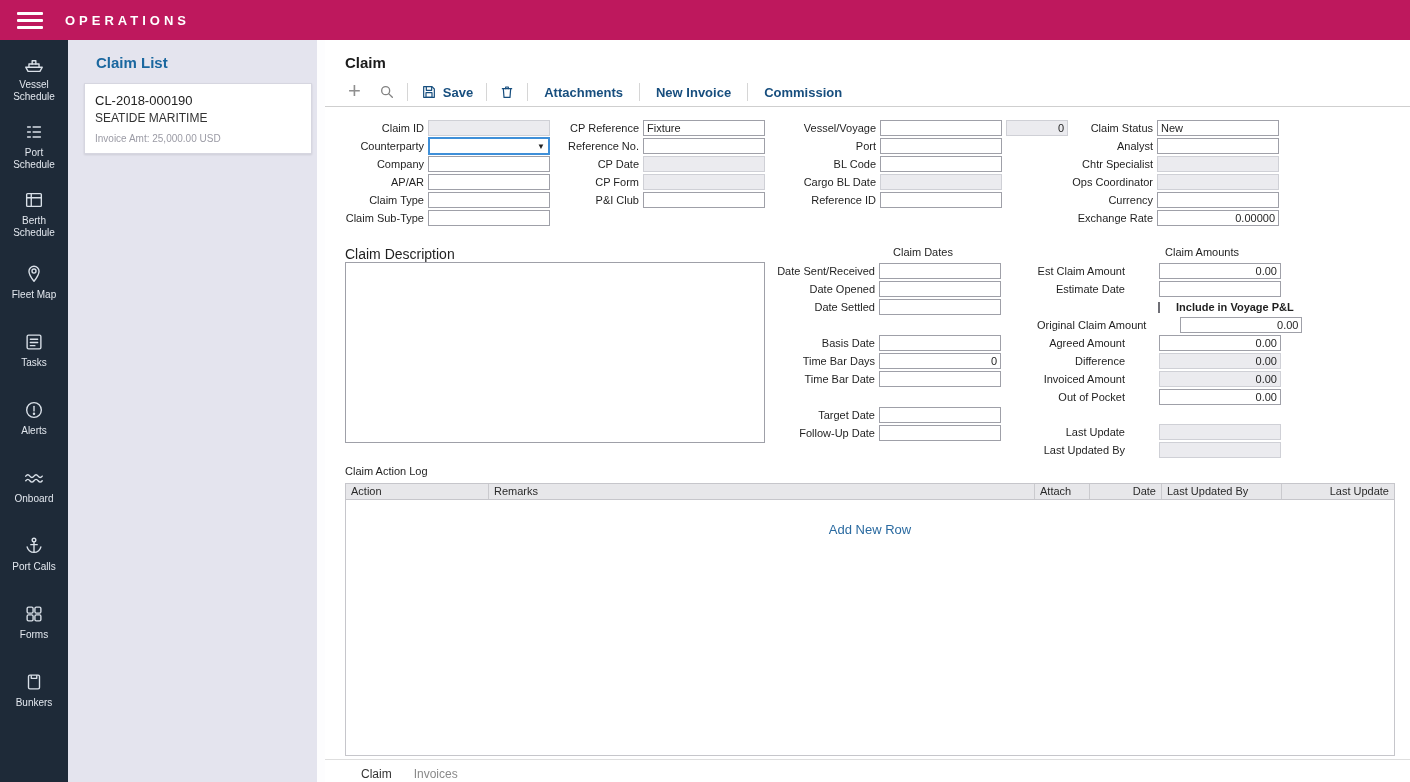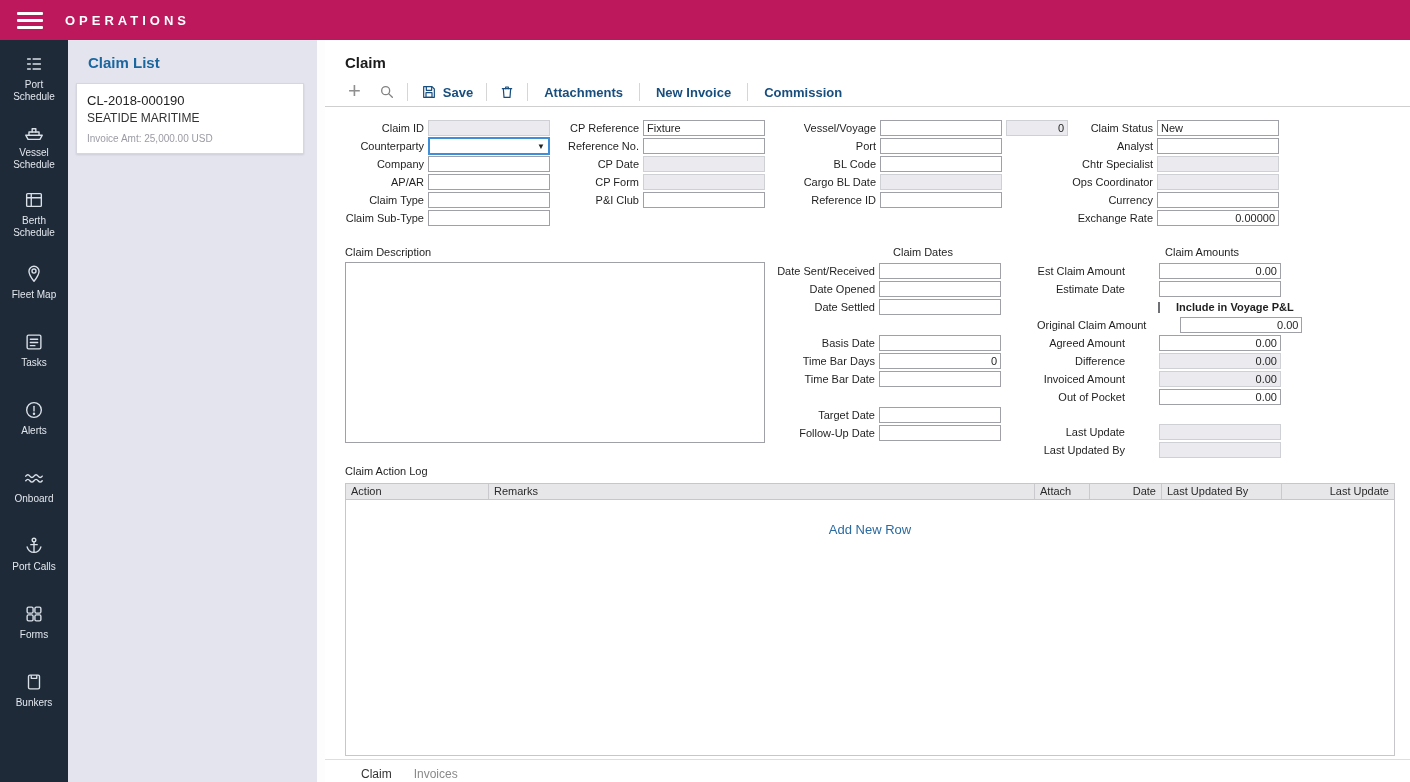--- a/index.html
+++ b/index.html
@@ -14,21 +14,21 @@
 
   .layout { display: flex; height: 742px; }
 
   
   .sidebar { width: 68px; background: #1e2a38; flex-shrink: 0; padding-top: 4px; overflow: hidden; }
   .nav-item { height: 68px; display: flex; flex-direction: column; align-items: center; justify-content: center; cursor: pointer; }
   .nav-item svg { width: 22px; height: 22px; margin-bottom: 4px; }
   .nav-item .nlabel { font-size: 10px; line-height: 12px; color: #e2e7ee; text-align: center; max-width: 60px; }
 
   
-  .panel { width: 257px; background: #e4e4ee; flex-shrink: 0; padding: 10px 0 0 8px; border-right: 8px solid #fdfdfe; }
+  .panel { width: 257px; background: #e4e4ee; flex-shrink: 0; padding: 10px 0 0 16px; border-right: 8px solid #fdfdfe; }
   .panel-title { font-size: 15px; font-weight: bold; color: #1a679f; margin: 4px 0 12px 12px; }
   .claim-card { width: 228px; background: #fff; border: 1px solid #d6d6e0; box-shadow: 0 1px 2px rgba(0,0,0,.10); padding: 9px 10px; cursor: pointer; }
   .claim-card .cid { font-size: 13px; font-weight: normal; color: #222; }
   .claim-card .cname { font-size: 12px; color: #333; margin-top: 3px; }
   .claim-card .camt { font-size: 10px; color: #9b9ba5; margin-top: 8px; }
 
   
   .main { flex: 1; background: #fff; padding: 8px 0 0 20px; overflow: hidden; }
   .page-title { font-size: 15px; font-weight: bold; color: #1b1b1b; line-height: 14px; margin: 8px 0 8px 0; }
 
@@ -56,21 +56,21 @@
   .c3 { margin-left: 3px; } .c3 .flabel { width: 112px; } .c3 .finput { width: 122px; }
   .c3 .finput.voyage { width: 62px; margin-left: 4px; }
   .c4 { margin-left: 4px; } .c4 .flabel { width: 85px; }  .c4 .finput { width: 122px; }
 
   .dropdown { width: 122px; height: 18px; border: 2px solid #3f8fd8; background: #fff; display: flex;
     align-items: center; cursor: pointer; padding: 0 3px; }
   .dropdown .ddval { flex: 1; font-size: 11px; }
   .dropdown .caret { font-size: 8px; color: #222; }
 
   .form-mid { display: flex; margin-top: 19px; }
-  .sec-label { font-size: 11px; color: #1f1f1f; height: 16px; }
+  .sec-label { font-size: 14px; color: #1f1f1f; height: 16px; }
   .desc-col { width: 420px; }
   .desc-area { width: 420px; height: 181px; border: 1px solid #9fa0a8; resize: none; padding: 3px;
     font-family: inherit; font-size: 11px; }
   .dates-col { width: 237px; margin-left: 2px; }
   .dates-col .flabel { width: 112px; } .dates-col .finput { width: 122px; }
   .dates-header { font-size: 11px; color: #1f1f1f; height: 16px; padding-left: 126px; white-space: nowrap; }
   .amounts-col { width: 244px; margin-left: 33px; }
   .amounts-col .flabel { width: 120px; } .amounts-col .finput { width: 122px; margin-left: 30px; }
   .amounts-header { font-size: 11px; color: #1f1f1f; height: 16px; padding-left: 128px; white-space: nowrap; }
   .gap18 { height: 18px; } .gap17 { height: 17px; }
@@ -105,32 +105,32 @@
       <span></span>
       <span></span>
     </div>
   <div class="topbar-title">OPERATIONS</div>
 </div>
 
 <div class="layout">
 
   <nav class="sidebar">
     <div class="nav-item">
-      <svg viewBox="0 0 24 24" fill="none" stroke="#d9e0e8" stroke-width="1.5" stroke-linecap="round">
-          <path d="M5 6.5h3M11 6.5h8M5 12h3M11 12h8M5 17.5h3M11 17.5h8"></path>
-        </svg>
-      <span class="nlabel">Port Schedule</span>
-    </div>
-    <div class="nav-item">
       <svg viewBox="0 0 24 24" fill="none" stroke="#d9e0e8" stroke-width="1.5" stroke-linecap="round" stroke-linejoin="round">
           <path d="M3 15.5h18l-2.5 4.5H5.5z"></path>
           <path d="M6.5 15.5V12h11v3.5"></path>
           <path d="M10 12V8.5h4V12"></path>
         </svg>
       <span class="nlabel">Vessel Schedule</span>
+    </div>
+    <div class="nav-item">
+      <svg viewBox="0 0 24 24" fill="none" stroke="#d9e0e8" stroke-width="1.5" stroke-linecap="round">
+          <path d="M5 6.5h3M11 6.5h8M5 12h3M11 12h8M5 17.5h3M11 17.5h8"></path>
+        </svg>
+      <span class="nlabel">Port Schedule</span>
     </div>
     <div class="nav-item">
       <svg viewBox="0 0 24 24" fill="none" stroke="#d9e0e8" stroke-width="1.5" stroke-linejoin="round">
           <rect x="4" y="5" width="16" height="14" rx="1"></rect>
           <path d="M4 9.5h16M9 5v14"></path>
         </svg>
       <span class="nlabel">Berth Schedule</span>
     </div>
     <div class="nav-item">
       <svg viewBox="0 0 24 24" fill="none" stroke="#d9e0e8" stroke-width="1.5" stroke-linejoin="round">

